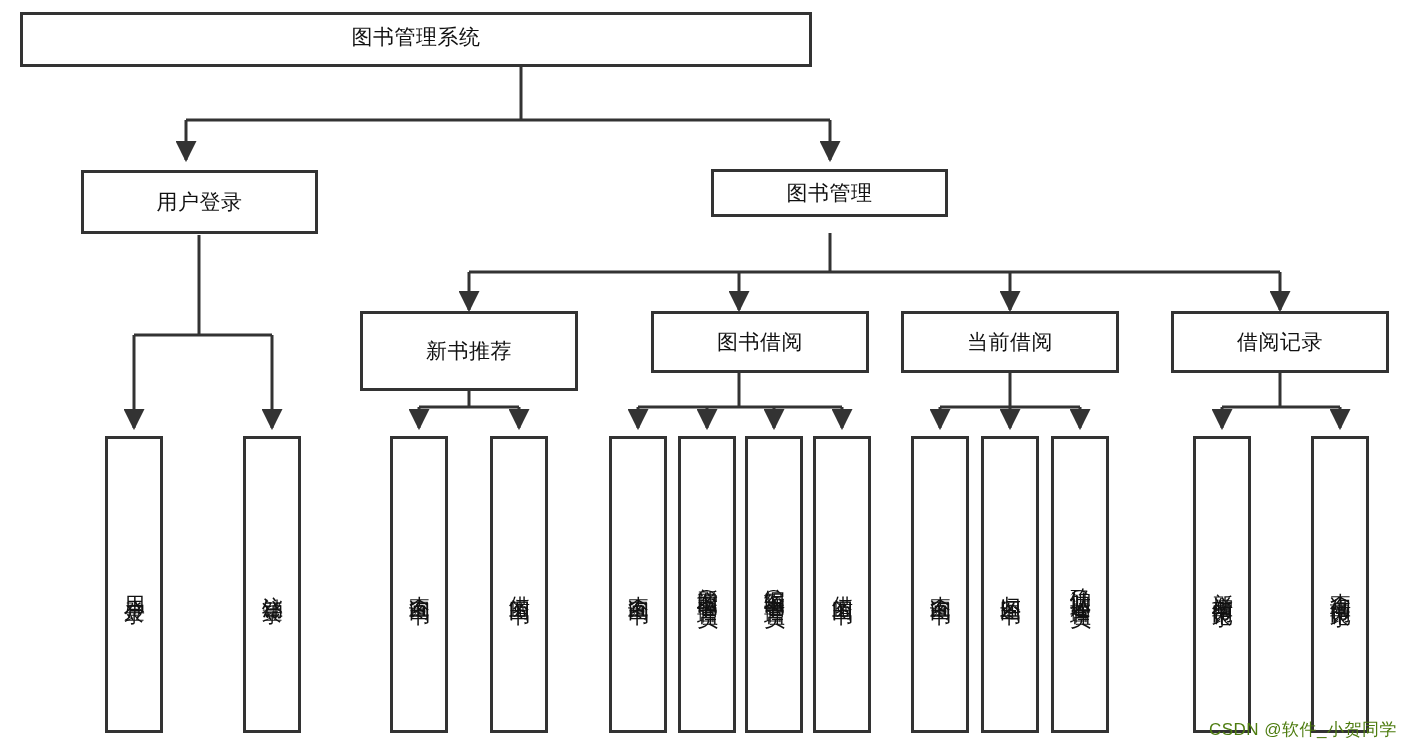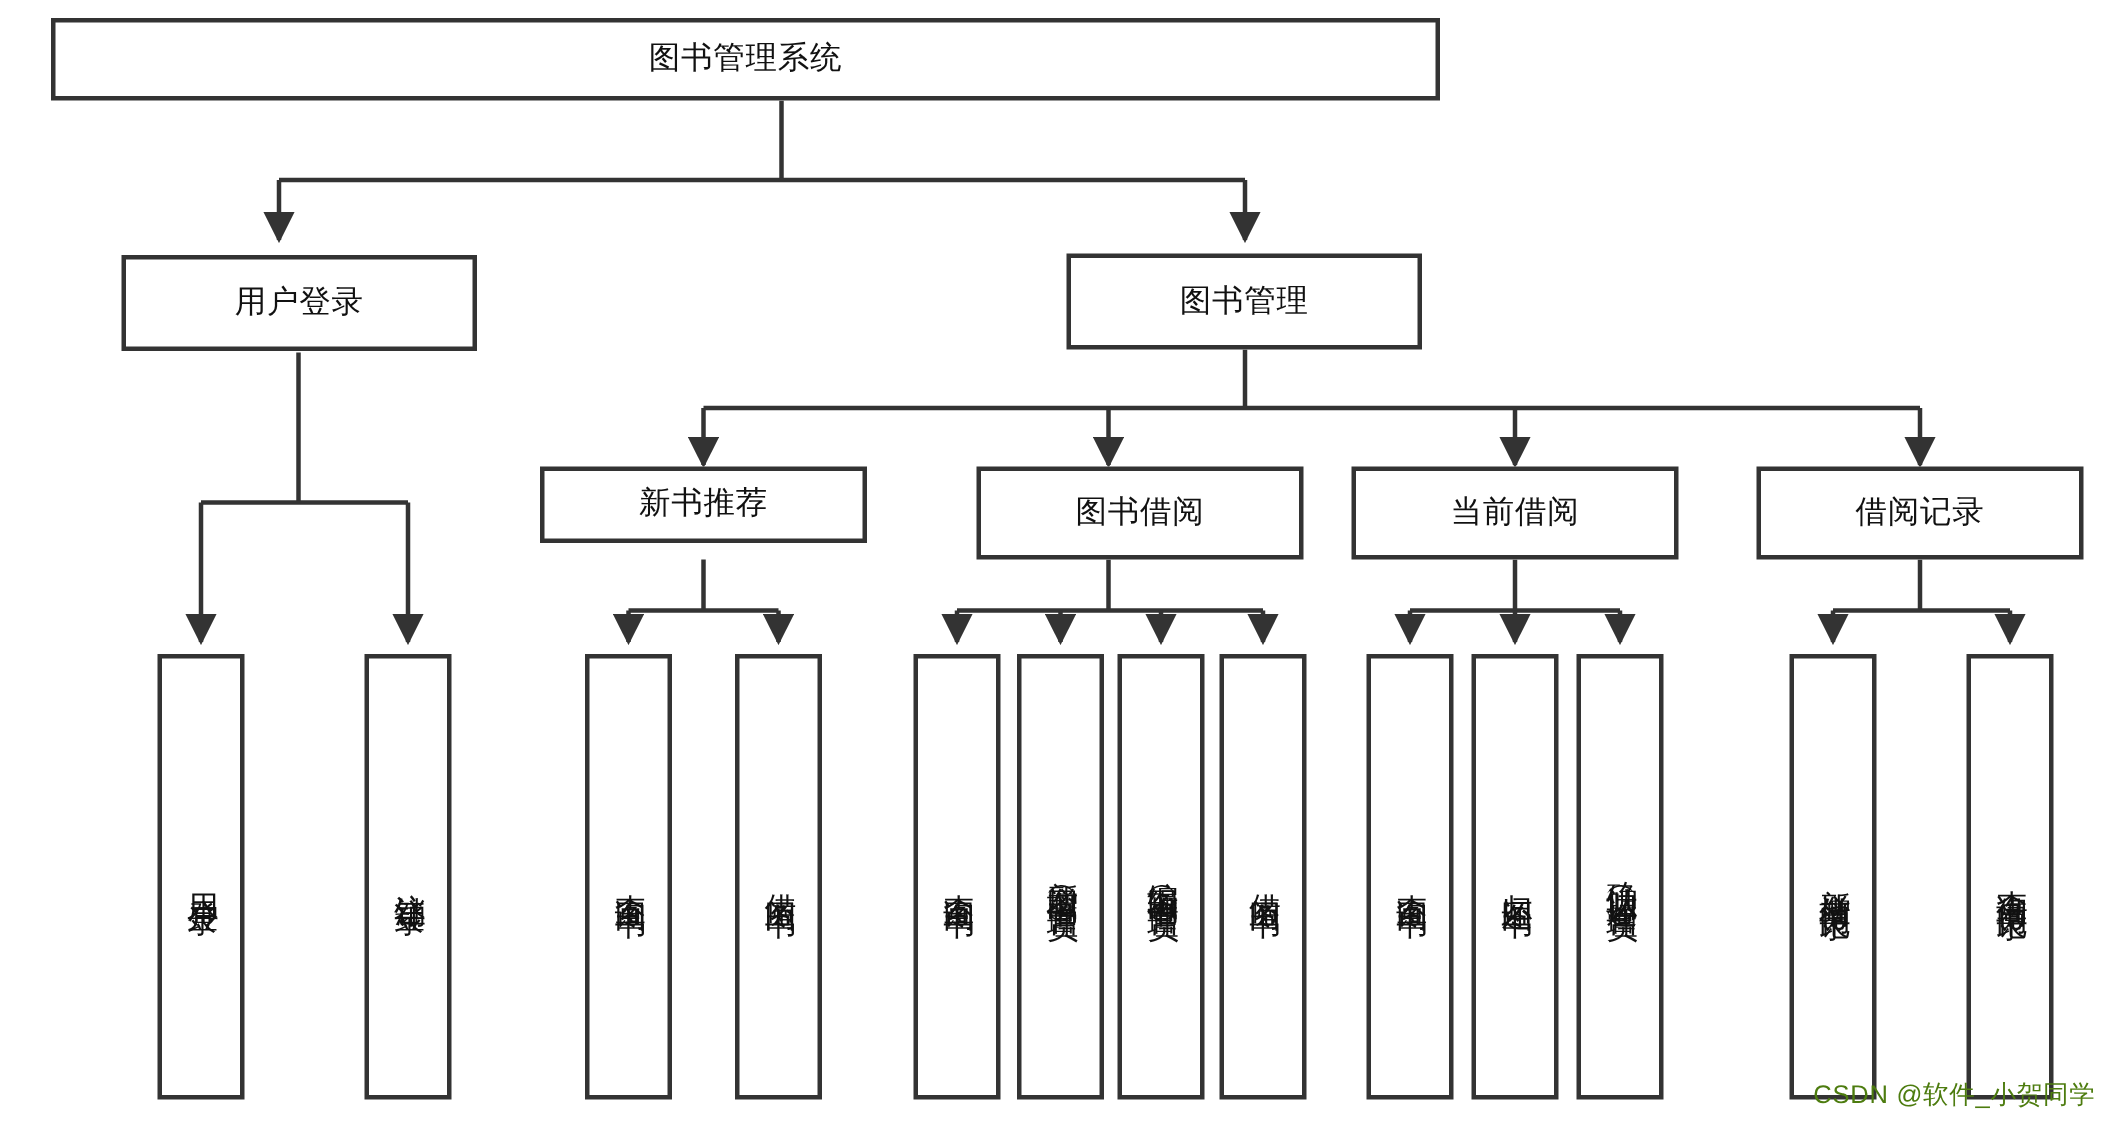--- a/index.html
+++ b/index.html
@@ -115,32 +115,32 @@
       <path d="M 1010 407 L 1010 428" marker-end="url(#arrow)"></path>
       <path d="M 1080 407 L 1080 428" marker-end="url(#arrow)"></path>
 
       <path d="M 1280 373 L 1280 407"></path>
       <path d="M 1222 407 L 1340 407"></path>
       <path d="M 1222 407 L 1222 428" marker-end="url(#arrow)"></path>
       <path d="M 1340 407 L 1340 428" marker-end="url(#arrow)"></path>
     </g>
   </svg>
 
-  <div class="node" style="left:34px; top:12px; width:926px; height:55px;">
+  <div class="node" style="left:20px; top:12px; width:792px; height:55px;font-family:Liberation Mono, monospace;">
     <span class="node-label">图书管理系统</span>
   </div>
 
   <div class="node" style="left:81px; top:170px; width:237px; height:64px;">
     <span class="node-label">用户登录</span>
   </div>
-  <div class="node" style="left:711px; top:169px; width:237px; height:64px;align-items:center;">
+  <div class="node" style="left:711px; top:169px; width:237px; height:48px;align-items:center;">
     <span class="node-label">图书管理</span>
   </div>
 
-  <div class="node" style="left:360px; top:311px; width:218px; height:51px;">
+  <div class="node" style="left:360px; top:311px; width:218px; height:80px;">
     <span class="node-label">新书推荐</span>
   </div>
   <div class="node" style="left:631px; top:311px; width:218px; height:62px;margin-left:20px;">
     <span class="node-label">图书借阅</span>
   </div>
   <div class="node" style="left:901px; top:311px; width:218px; height:62px;">
     <span class="node-label">当前借阅</span>
   </div>
   <div class="node" style="left:1171px; top:311px; width:218px; height:62px;">
     <span class="node-label">借阅记录</span>

